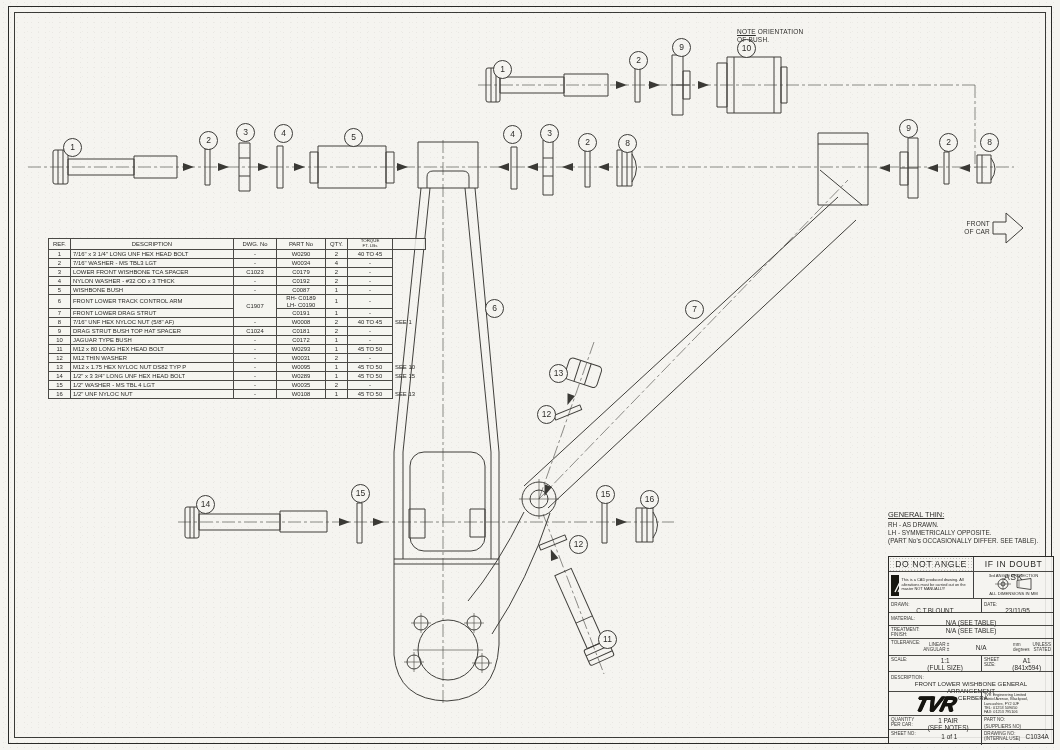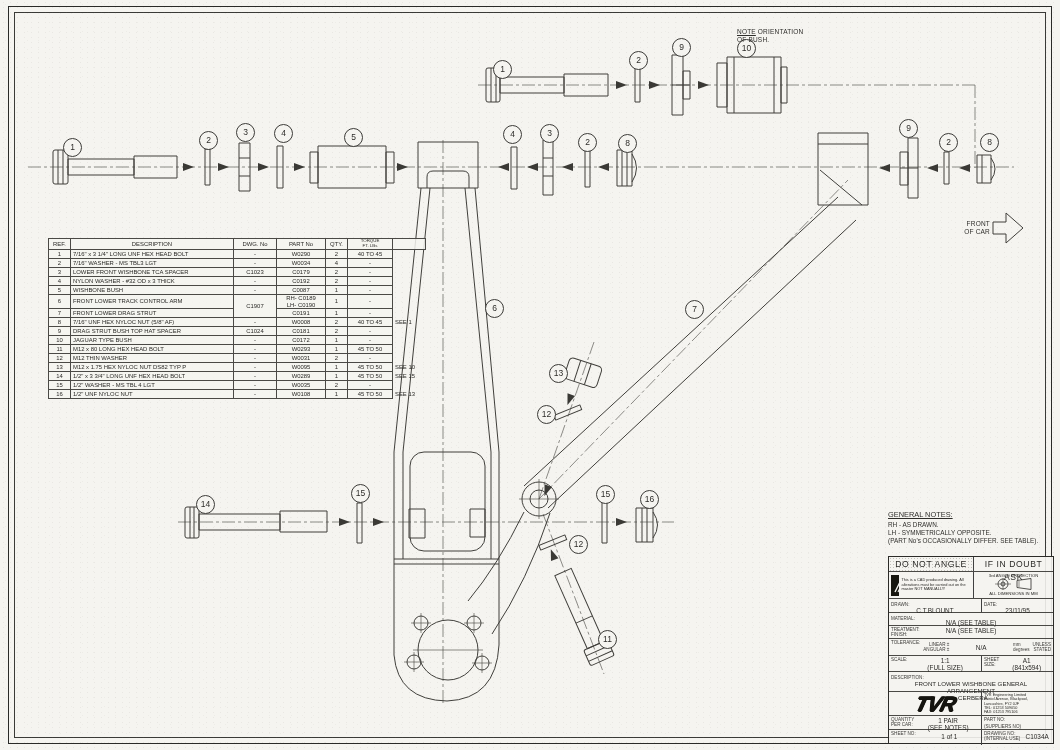--- a/index.html
+++ b/index.html
@@ -529,21 +529,21 @@
           </td>
           <td class="c-qty">1</td>
           <td class="c-torque">45 TO 50</td>
           <td class="c-see">SEE 13</td>
         </tr>
 
     </tbody>
   </table>
 
   <div class="gen-notes">
-    <div class="t">GENERAL NOTES:</div>
+    <div class="t">GENERAL THIN:</div>
     <div>RH - AS DRAWN.</div>
     <div>LH - SYMMETRICALLY OPPOSITE.</div>
     <div>(PART No's OCCASIONALLY DIFFER. SEE TABLE).</div>
   </div>
 
   <div class="tb">
     <div class="row" style="height:15px">
       <div class="cell dns" style="width:84px">DO NOT ANGLE</div>
       <div class="cell ask" style="flex:1">IF IN DOUBT ASK</div>
     </div>

